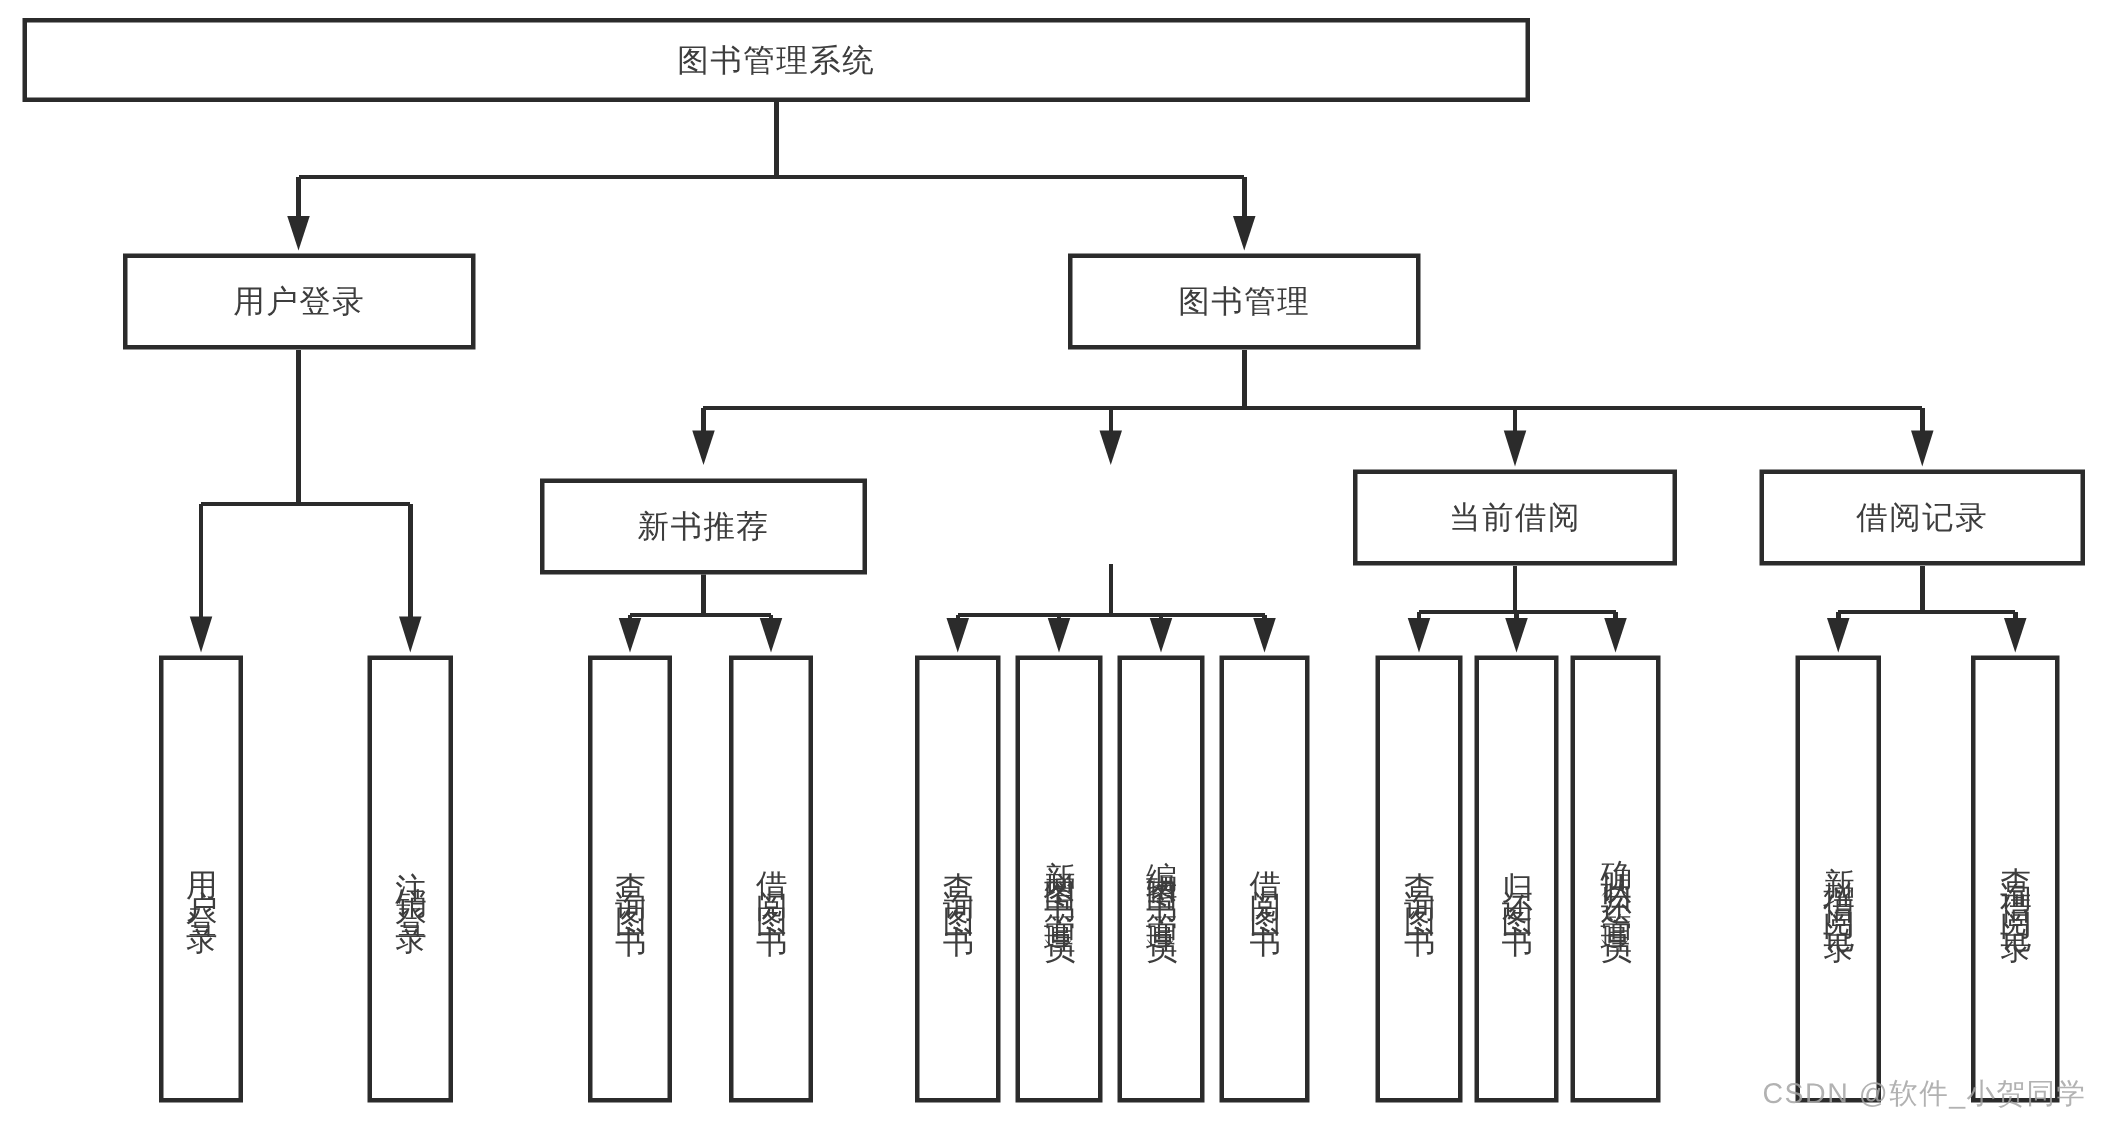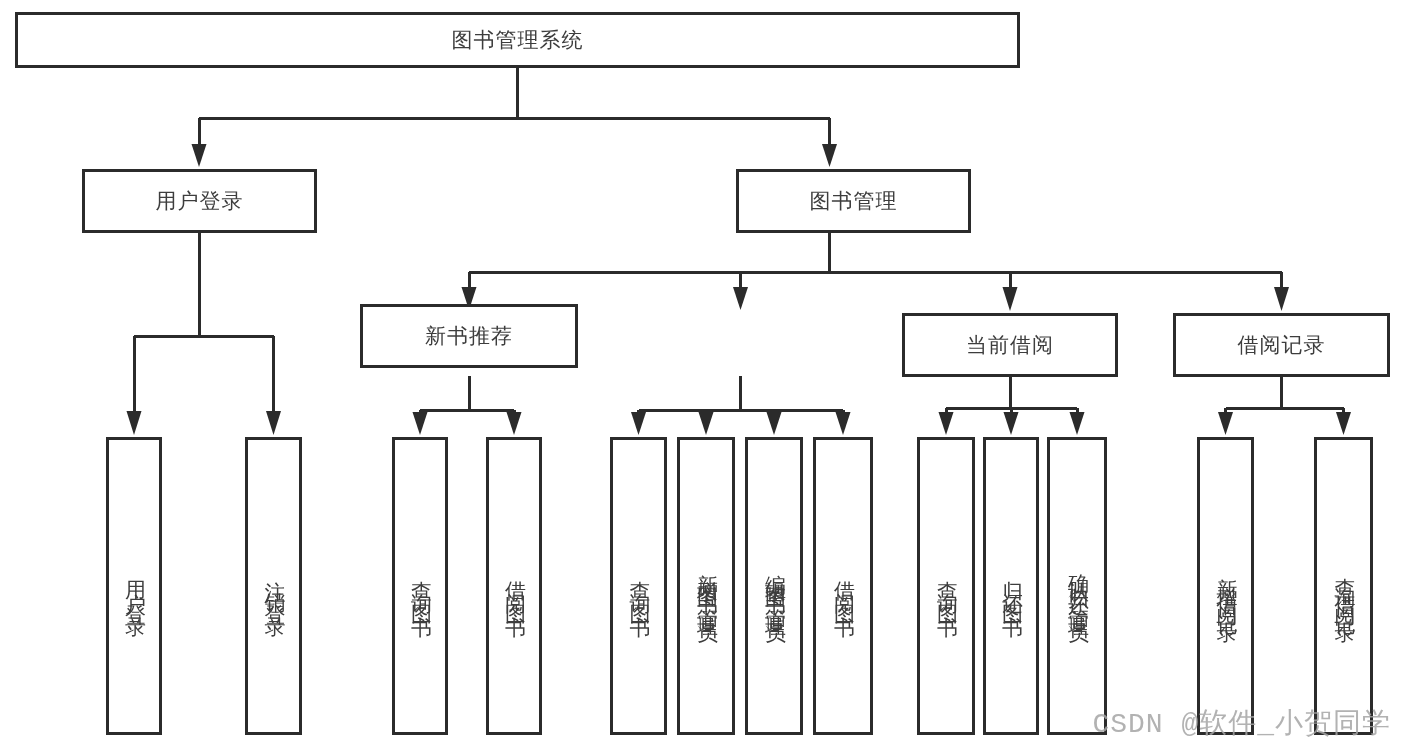--- a/index.html
+++ b/index.html
@@ -1,20 +1,20 @@
 <!DOCTYPE html>
 <html><head>
 <meta charset="utf-8">
 <style>
   html,body{margin:0;padding:0;background:#ffffff;}
   .canvas{
     position:relative;
     width:1405px;height:747px;
     background:#ffffff;
-    font-family:Liberation Mono, monospace;
+    font-family:Liberation Sans, sans-serif;
     overflow:hidden;
   }
   .wires{position:absolute;left:0;top:0;z-index:1;}
   .wires path{stroke:#2b2b2b;stroke-width:3;fill:none;}
   .wires polygon{fill:#2b2b2b;stroke:none;}
   .box{
     position:absolute;
     box-sizing:border-box;
     border:3px solid #2b2b2b;
     background:#ffffff;
@@ -29,21 +29,21 @@
     writing-mode:vertical-rl;
     letter-spacing:12px;
     line-height:1;
     padding-top:4px;
   }
   .vbox.ls-md{letter-spacing:9px;}
   .vbox.ls-sm{letter-spacing:7px;}
   .watermark{
     position:absolute;
     right:14px;bottom:5px;
-    font-size:28px;
+    font-size:19px;
     color:rgba(164,164,164,0.85);
     letter-spacing:1px;
     z-index:5;
     white-space:nowrap;
     margin-top:48px;
   }
 </style>
 </head>
 <body>
 
@@ -82,23 +82,23 @@
     <polygon points="1069.5,412 1084.5,412 1077,435"></polygon>
 
     <path d="M1281.5 377 V408 M1225.5 408 H1343.5 M1225.5 408 V414 M1343.5 408 V414" shape-rendering="crispEdges"></path>
     <polygon points="1218,412 1233,412 1225.5,435"></polygon>
     <polygon points="1336,412 1351,412 1343.5,435"></polygon>
   </svg>
 
   <div class="box" style="left:15px;top:12px;width:1005px;height:56px;">图书管理系统</div>
 
   <div class="box" style="left:82px;top:169px;width:235px;height:64px;">用户登录</div>
-  <div class="box" style="left:712px;top:169px;width:235px;height:64px;margin-left:24px;">图书管理</div>
+  <div class="box" style="left:712px;top:169px;width:235px;height:64px;">图书管理</div>
 
-  <div class="box" style="left:360px;top:304px;width:218px;height:64px;">新书推荐</div>
+  <div class="box" style="left:360px;top:319px;width:218px;height:64px;">新书推荐</div>
   <div class="box" style="left:1173px;top:313px;width:217px;height:64px;">借阅记录</div>
   <div class="box" style="left:902px;top:313px;width:216px;height:64px;">当前借阅</div>
 
   <div class="box vbox" style="left:106px;top:437px;width:56px;height:298px;">用户登录</div>
   <div class="box vbox" style="left:245px;top:437px;width:57px;height:298px;">注销登录</div>
 
   <div class="box vbox" style="left:392px;top:437px;width:56px;height:298px;">查询图书</div>
   <div class="box vbox" style="left:486px;top:437px;width:56px;height:298px;">借阅图书</div>
 
   <div class="box vbox" style="left:610px;top:437px;width:57px;height:298px;">查询图书</div>

